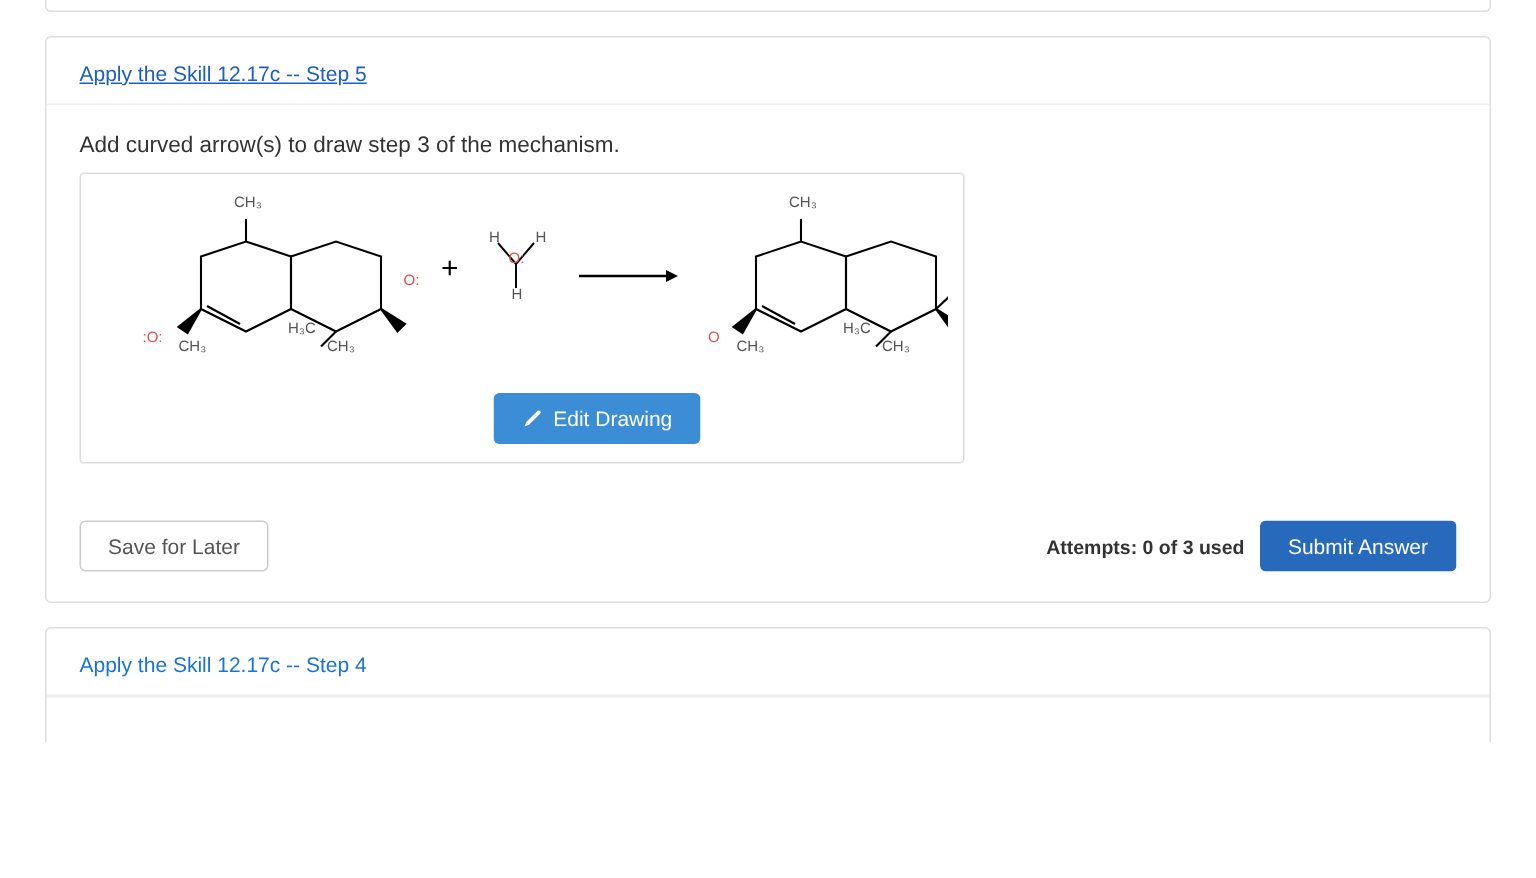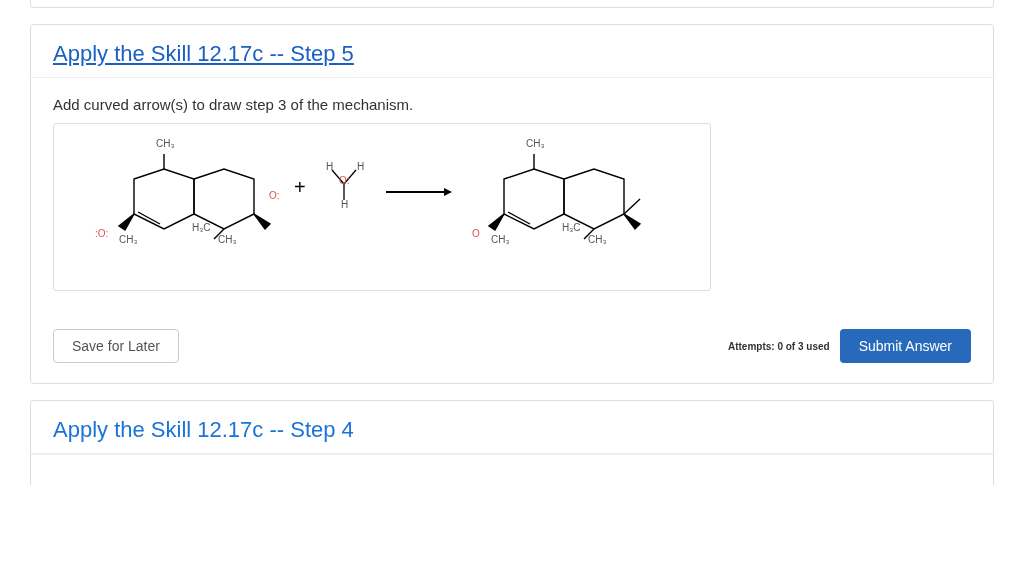--- a/index.html
+++ b/index.html
@@ -20,41 +20,41 @@
       margin-top: 0;
       height: 8px;
       border-radius: 0 0 4px 4px;
     }
     .panel-header {
       padding: 16px 22px 10px;
       border-bottom: 1px solid #eee;
     }
     .panel-title {
       color: #1a73d8;
-      font-size: 22px;
+      font-size: 14px;
       font-weight: 400;
       text-decoration: none;
     }
     .panel-title.underlined {
       text-decoration: underline;
       color: #1a5fc4;
     }
     .panel-body {
       padding: 18px 22px 20px;
     }
     .instruction {
       font-size: 15px;
       color: #333;
       margin-bottom: 10px;
     }
     .drawing-card {
       border: 1px solid #ddd;
       border-radius: 3px;
-      padding: 10px 10px 26px;
-      width: 658px;
+      padding: 10px 10px 12px;
+      width: 590px;
     }
     .drawing-area {
       height: 130px;
       position: relative;
       overflow: hidden;
     }
     .label {
       position: absolute;
       font-size: 10px;
       color: #555;
@@ -103,21 +103,21 @@
       display: flex;
       align-items: center;
       justify-content: space-between;
     }
     .right-actions {
       display: flex;
       align-items: center;
       gap: 10px;
     }
     .attempts {
-      font-size: 10px;
+      font-size: 13px;
       font-weight: 700;
     }
     .panel-bottom-cut {
       border-bottom: none;
       border-radius: 4px 4px 0 0;
     }
     .light-section {
       padding: 8px 22px 4px;
       border-top: 1px solid #eee;
     }
@@ -186,20 +186,28 @@
             <line x1="176" y1="55" x2="160" y2="70"></line>
           </g>
         </svg>
         <div class="label" style="left:462px; top:4px;">CH₃</div>
         <div class="label" style="left:408px; top:94px; color:#d9534f;">O</div>
         <div class="label" style="left:427px; top:100px;">CH₃</div>
         <div class="label" style="left:498px; top:88px;">H₃C</div>
         <div class="label" style="left:524px; top:100px;">CH₃</div>
 
       </div>
+      <div class="edit-row">
+        <button class="btn btn-primary">
+          <svg width="13" height="13" viewBox="0 0 16 16">
+              <path fill="#fff" d="M12.9 1.1a1.5 1.5 0 0 1 2.1 2.1L5.8 12.5 2 14l1.5-3.8z"></path>
+            </svg>
+          <span>Edit Drawing</span>
+        </button>
+      </div>
     </div>
 
     <div class="spacer"></div>
 
     <div class="action-bar">
       <button class="btn btn-outline">Save for Later</button>
       <div class="right-actions">
         <span class="attempts">Attempts: 0 of 3 used</span>
         <button class="btn btn-dark">Submit Answer</button>
       </div>

